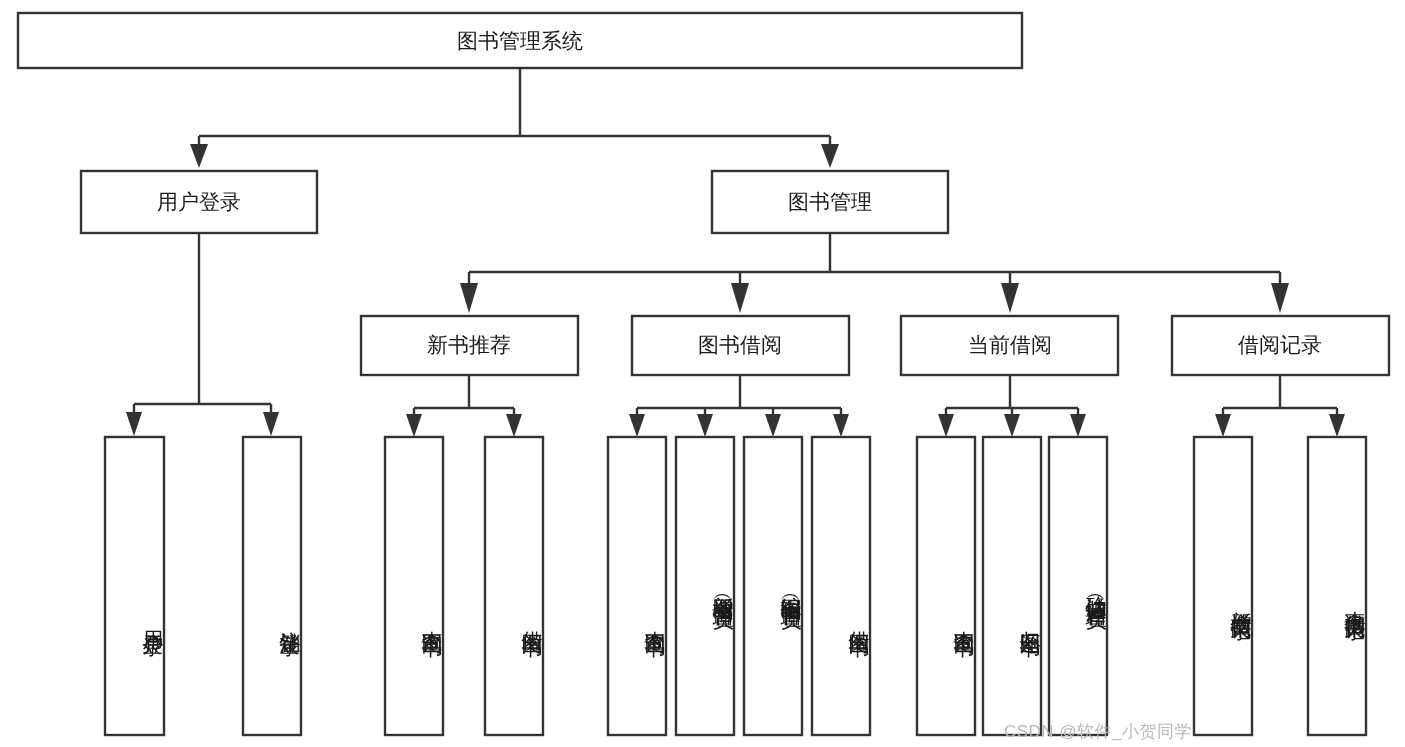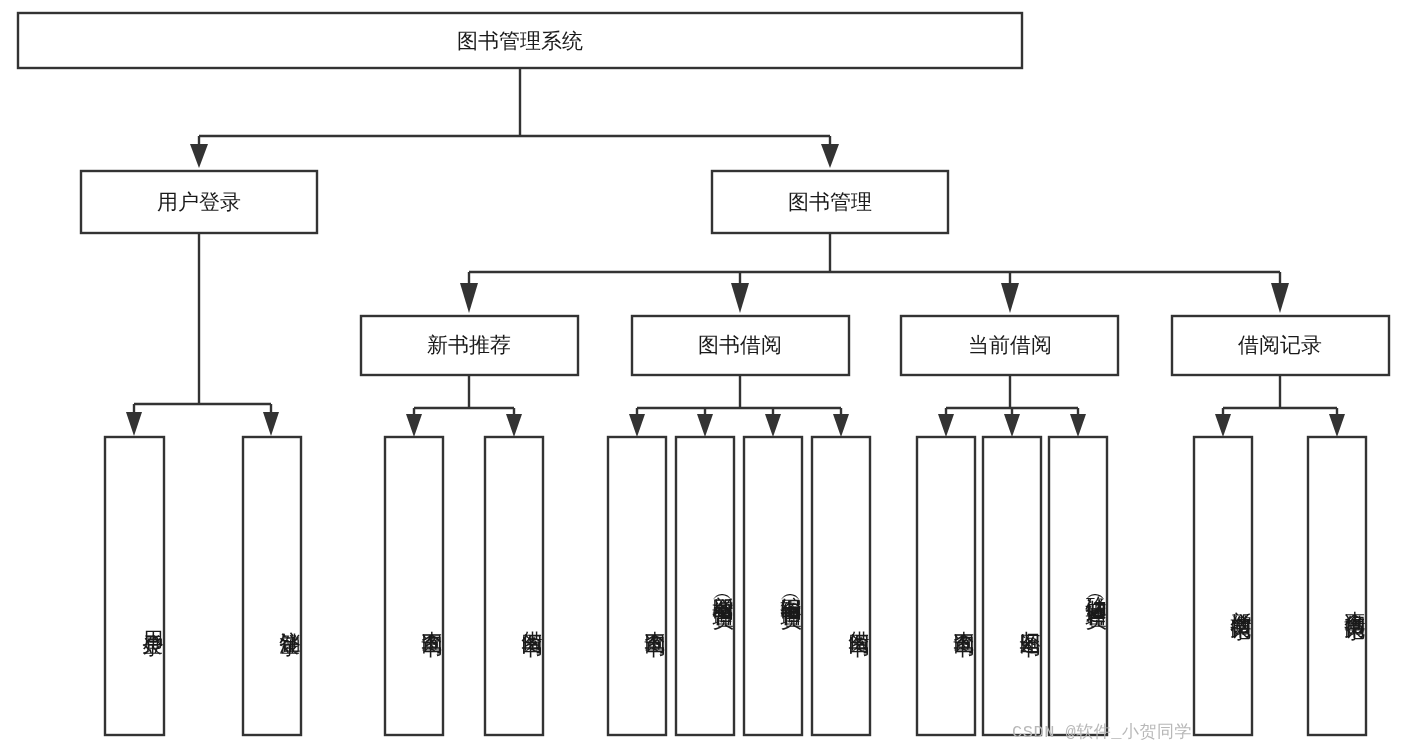--- a/index.html
+++ b/index.html
@@ -61,21 +61,21 @@
     display: flex;
     align-items: flex-start;
     justify-content: center;
     white-space: nowrap;
     pointer-events: none;
   }
   .watermark {
     position: absolute;
     right: 8px;
     bottom: 4px;
-    font-family: Liberation Mono, monospace;
+    font-family: Liberation Sans, sans-serif;
     font-size: 17px;
     color: #b8b8b8;
     letter-spacing: 0.5px;
     white-space: nowrap;
   }
 </style>
 </head>
 <body>
 
 <div id="diagram-root">

